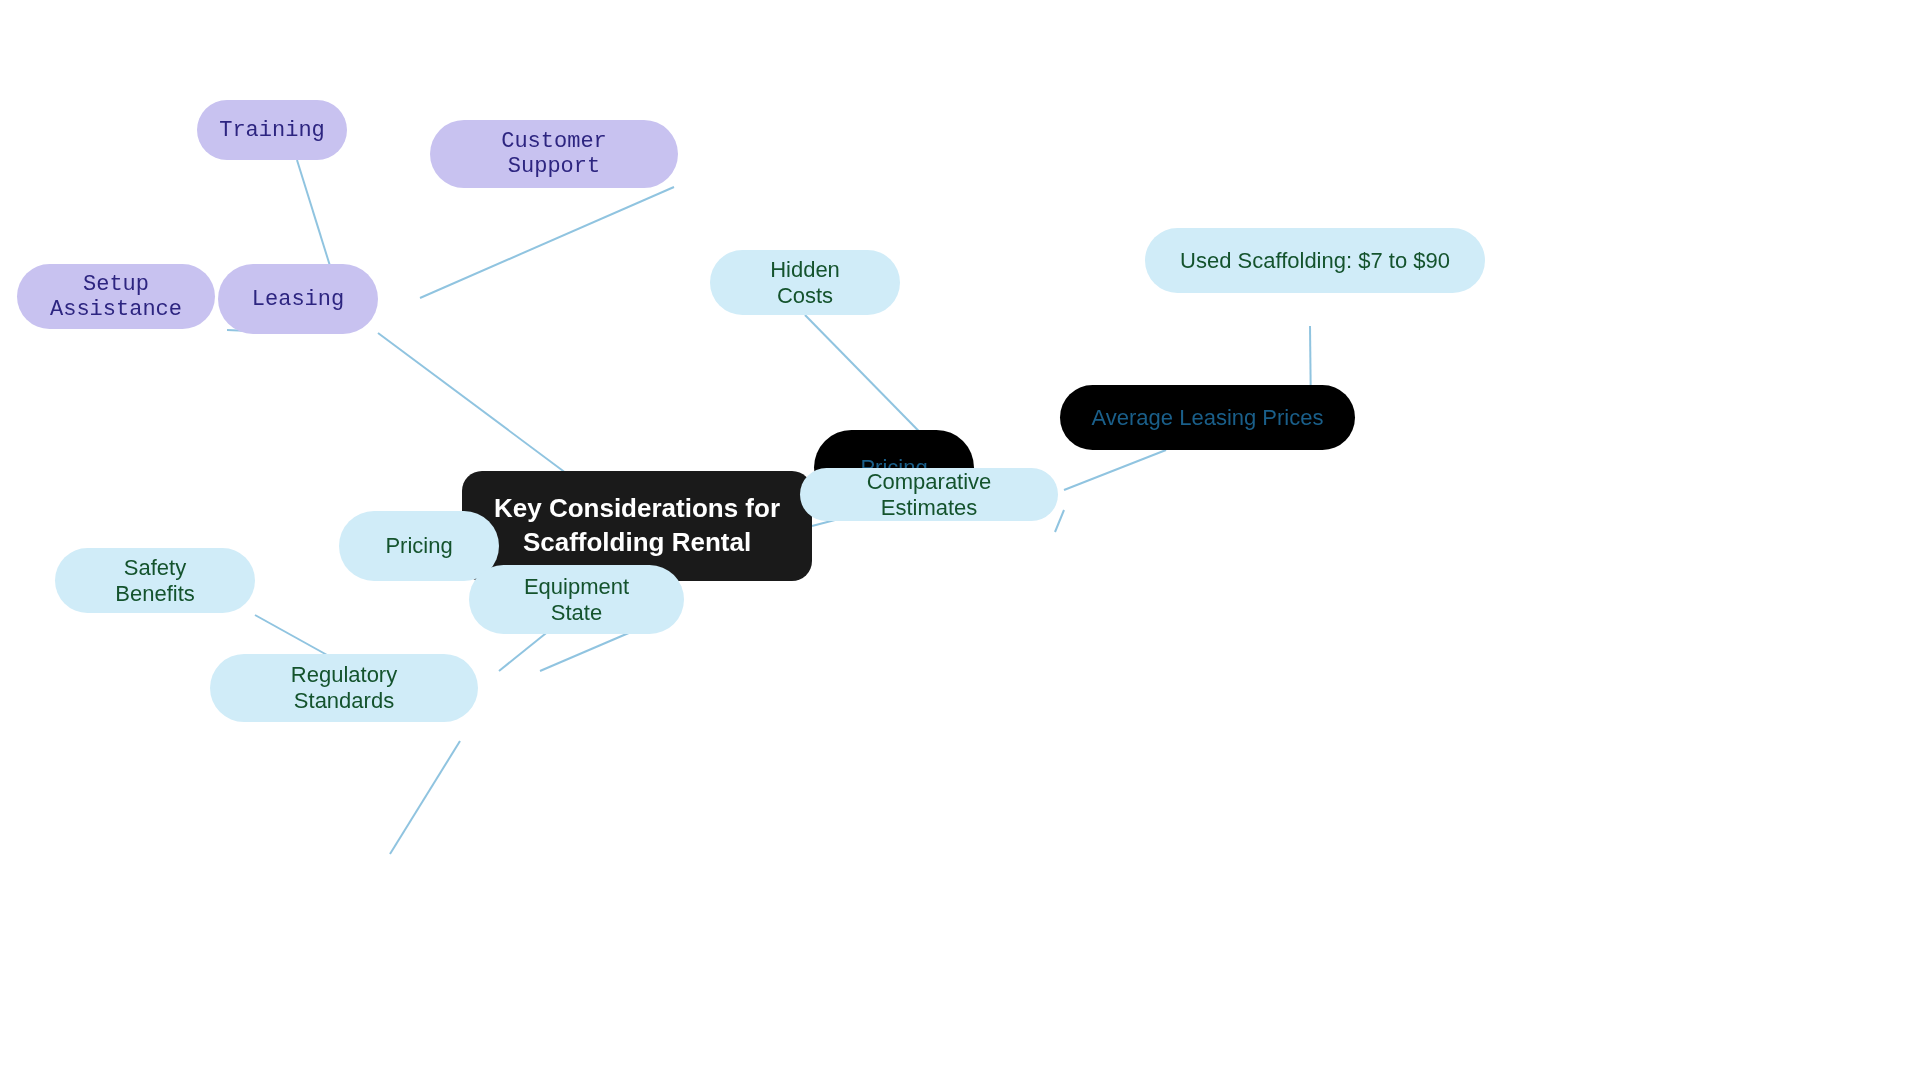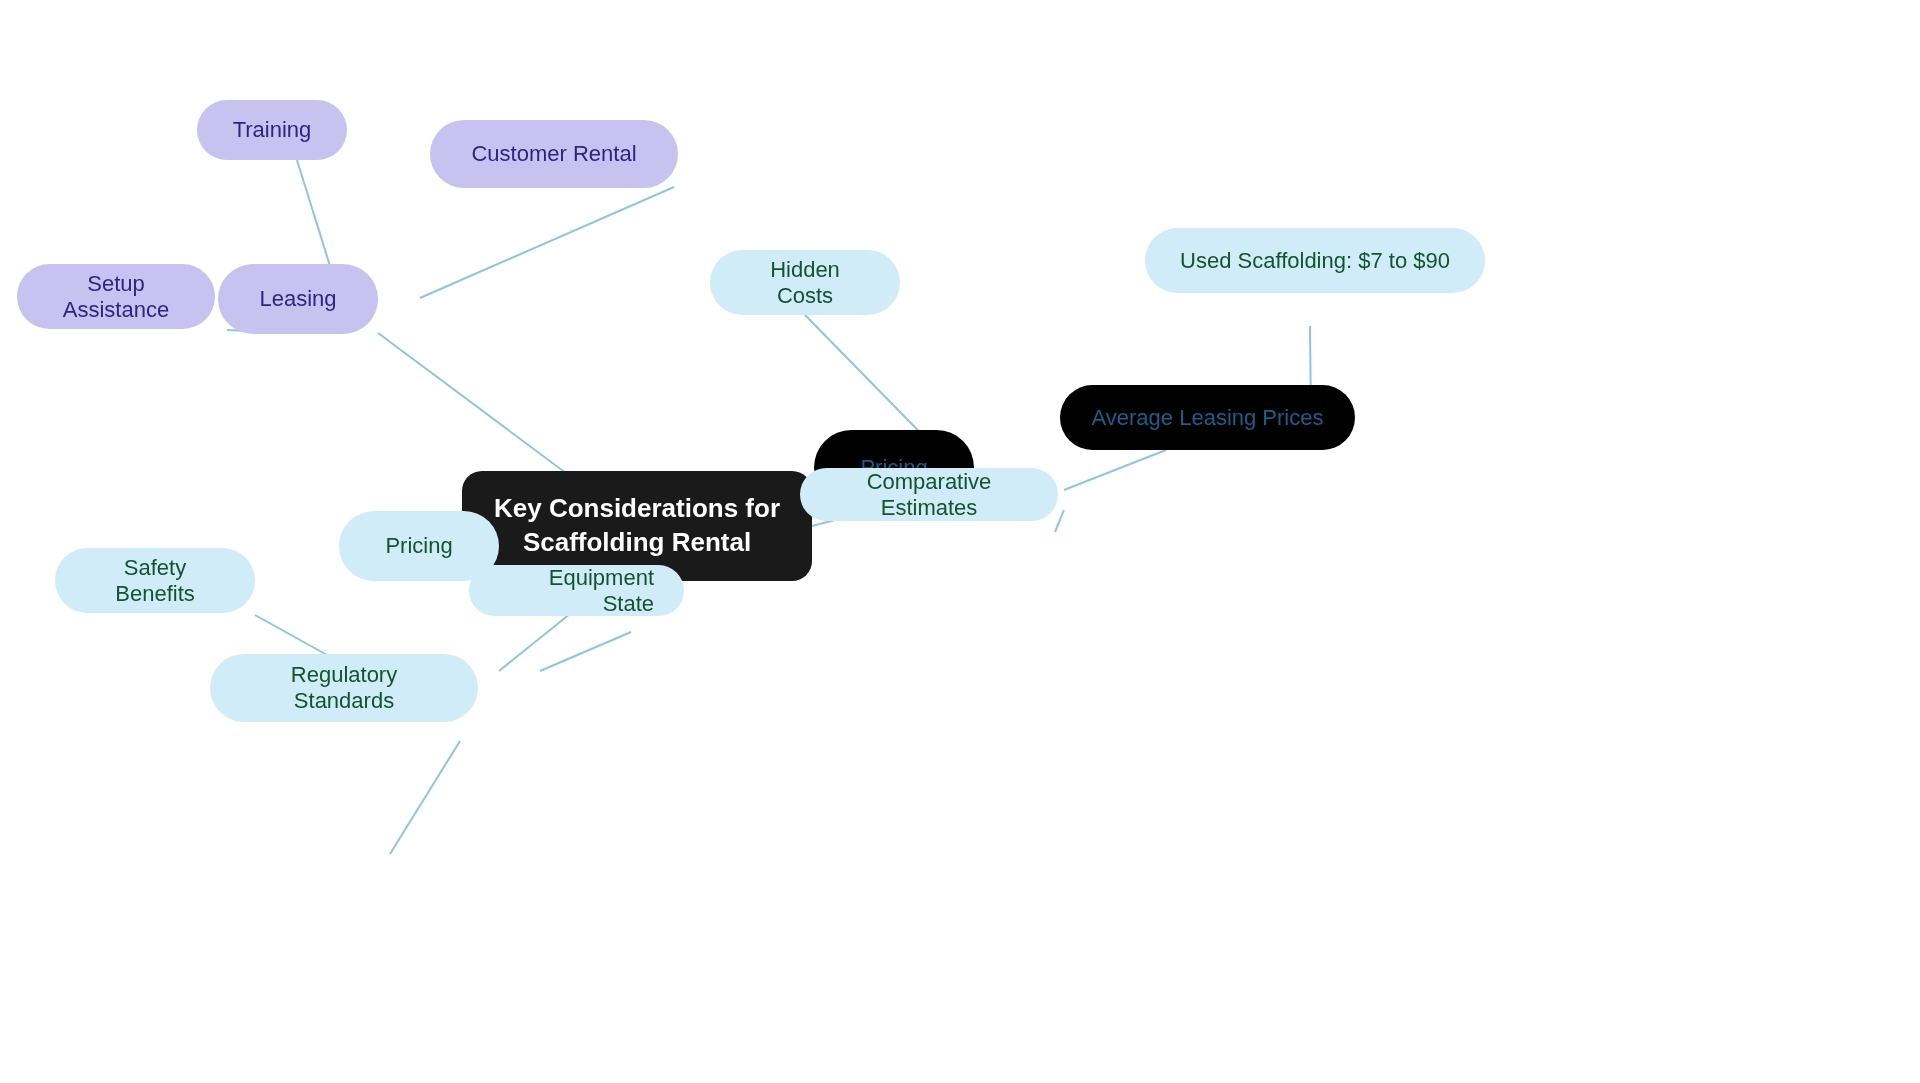--- a/index.html
+++ b/index.html
@@ -36,20 +36,21 @@
       border-radius: 20px;
       font-size: 26px;
       font-weight: 600;
       padding: 36px 28px;
       line-height: 1.3;
     }
     .node-purple {
       background: #c8c2f0;
       color: #2d2580;
       padding: 2px 30px;
+      font-family: Liberation Mono, monospace;
     }
     .node-blue {
       background: #000000;
       color: #1a5f8a;
       padding: 14px 30px;
     }
     .node-blue-light {
       background: #d0ecf8;
       color: #14532d;
       padding: 14px 30px;
@@ -86,29 +87,29 @@
 
   <line x1="1311" y1="418" x2="1310" y2="326" stroke="#90c4e0" stroke-width="2"></line>
 </svg>
 
 <div class="node node-center" style="left:462px; top:471px; width:350px; height:110px;">Key Considerations for<br>Scaffolding Rental</div>
 
 <div class="node node-purple" style="left:218px; top:264px; width:160px; height:70px;">Leasing</div>
 
 <div class="node node-purple" style="left:197px; top:100px; width:150px; height:60px;">Training</div>
 
-<div class="node node-purple" style="left:430px; top:120px; width:248px; height:68px;">Customer Rental</div>
+<div class="node node-purple" style="left:430px; top:120px; width:248px; height:68px;">Customer Support</div>
 
 <div class="node node-purple" style="left:17px; top:264px; width:198px; height:65px;">Setup Assistance</div>
 
 <div class="node node-blue-light" style="left:339px; top:511px; width:160px; height:70px;">Pricing</div>
 
 <div class="node node-blue-light" style="left:55px; top:548px; width:200px; height:65px;">Safety Benefits</div>
 
-<div class="node node-blue-light" style="left:469px; top:565px; width:215px; height:51px;text-align:right;">Equipment State</div>
+<div class="node node-blue-light" style="left:469px; top:565px; width:215px; height:69px;">Equipment State</div>
 
 <div class="node node-blue-light" style="left:210px; top:654px; width:268px; height:68px;">Regulatory Standards</div>
 
 <div class="node node-blue" style="left:814px; top:430px; width:160px; height:75px;">Pricing</div>
 
 <div class="node node-blue-light" style="left:710px; top:250px; width:190px; height:65px;">Hidden Costs</div>
 
 <div class="node node-blue" style="left:1060px; top:385px; width:295px; height:65px;">Average Leasing Prices</div>
 
 <div class="node node-blue-light" style="left:800px; top:468px; width:258px; height:53px;">Comparative Estimates</div>

